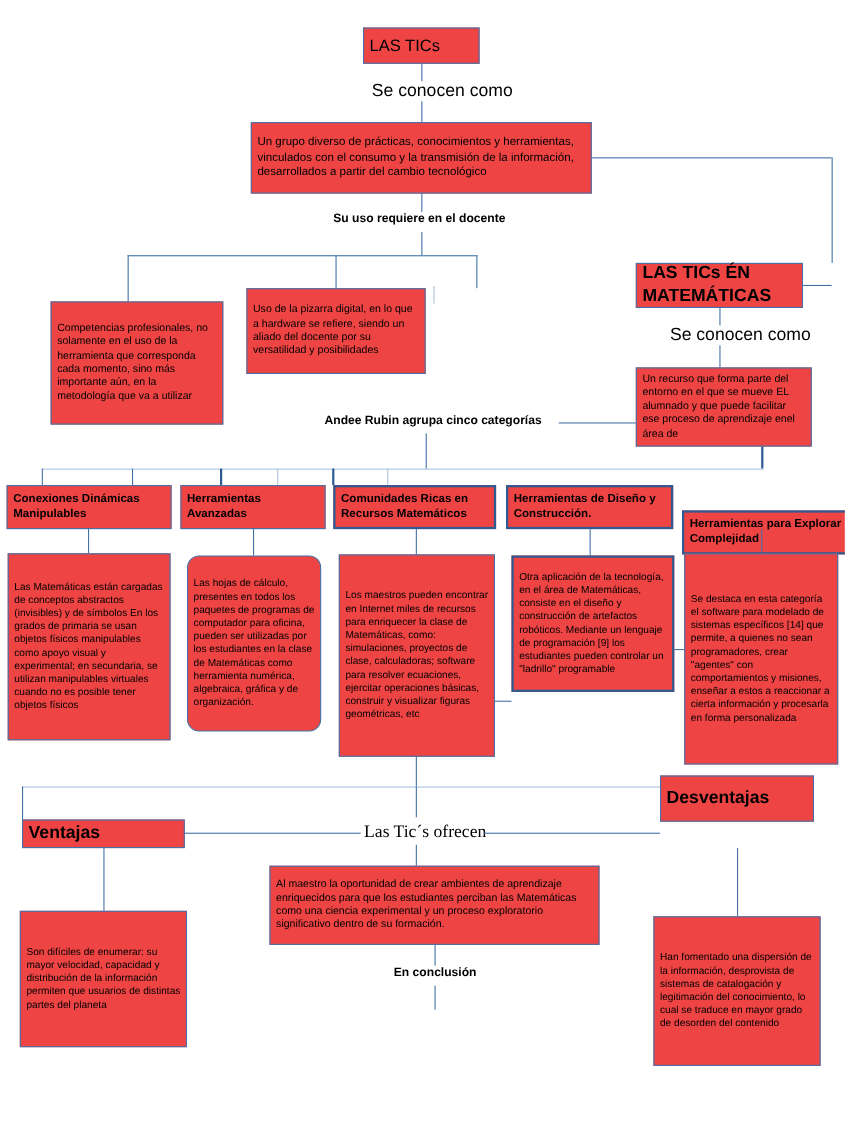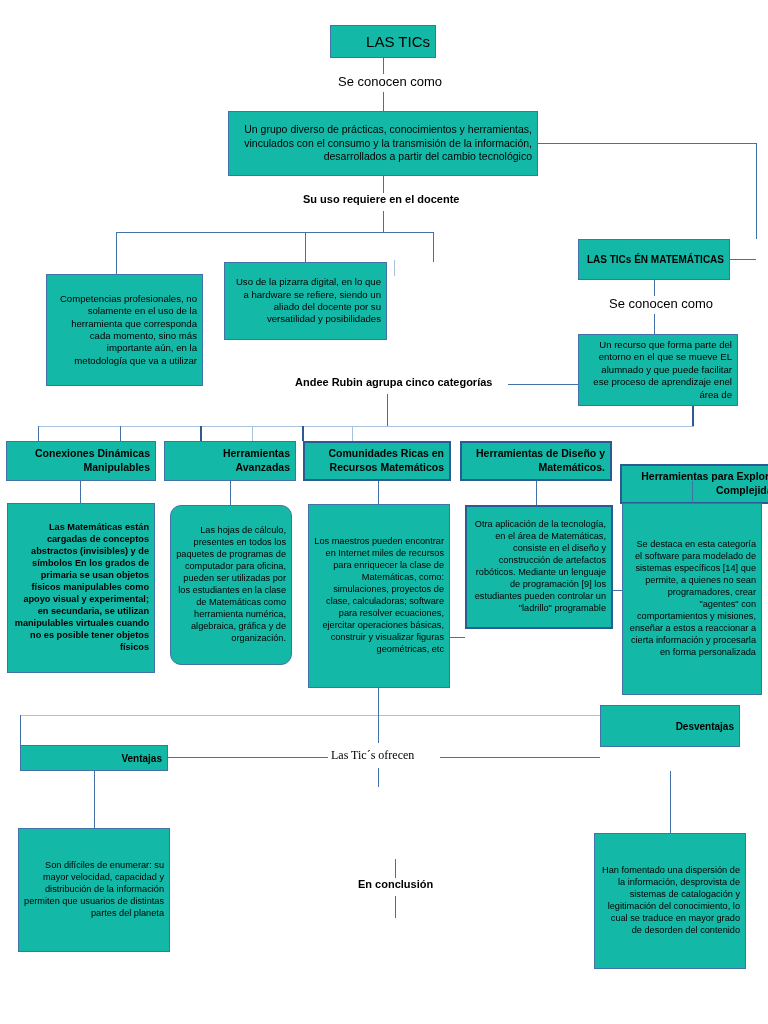--- a/index.html
+++ b/index.html
@@ -9,50 +9,50 @@
     font-family:"Liberation Sans", sans-serif;
     color:#000;
     overflow:hidden;
   }
   #canvas{position:relative;width:768px;height:1024px;}
 
   
   .node{
     position:absolute;
     box-sizing:border-box;
-    background:#14b8a6;
+    background:#ef4444;
     border:1px solid #4472a8;
     display:flex;
     align-items:center;
     justify-content:center;
-    text-align:right;
+    text-align:left;
     line-height:1.30;
     padding:4px 5px;
   }
   .node.thick{border-width:2px;border-color:#2e5a93;}
   .node span{display:block;width:100%;}
 
   .title-node{font-size:15px;}
   .body-node{font-size:10.5px;}
   .cat-node{font-size:10.5px;font-weight:bold;}
-  .head-node{font-size:10px;font-weight:bold;}
+  .head-node{font-size:16px;font-weight:bold;}
   .small-node{font-size:9.6px;}
   .tiny-node{font-size:9.2px;}
 
   
   .label{
     position:absolute;
-    font-size:13px;
+    font-size:16px;
     white-space:nowrap;
     color:#000;
     background:#ffffff;
     padding:0 3px;
   }
   .label.bold{font-weight:bold;font-size:11px;}
-  .label.serif{font-family:"Liberation Serif", serif;font-size:12px;}
+  .label.serif{font-family:"Liberation Serif", serif;font-size:16px;}
 
   
   .ln{position:absolute;background:#4472a8;}
   .vl{width:1px;}
   .hl{height:1px;}
   .vl2{width:2px;background:#2e5a93;}
   .pale{background:#a8c2de;}
 </style>
 </head>
 <body>
@@ -125,33 +125,33 @@
   <div class="node cat-node" style="left:6px;top:441px;width:150px;height:40px;">
     <span>Conexiones Dinámicas Manipulables</span>
   </div>
   <div class="node cat-node" style="left:164px;top:441px;width:132px;height:40px;">
     <span>Herramientas Avanzadas</span>
   </div>
   <div class="node cat-node thick" style="left:303px;top:441px;width:148px;height:40px;">
     <span>Comunidades Ricas en Recursos Matemáticos</span>
   </div>
   <div class="node cat-node thick" style="left:460px;top:441px;width:152px;height:40px;">
-    <span>Herramientas de Diseño y Matemáticos.</span>
+    <span>Herramientas de Diseño y Construcción.</span>
   </div>
   <div class="node cat-node thick" style="left:620px;top:464px;width:166px;height:40px;">
     <span>Herramientas para Explorar Complejidad</span>
   </div>
 
   <div class="ln vl" style="left:80px;top:481px;height:22px;"></div>
   <div class="ln vl" style="left:230px;top:481px;height:24px;"></div>
   <div class="ln vl" style="left:378px;top:481px;height:23px;"></div>
   <div class="ln vl" style="left:536px;top:481px;height:24px;"></div>
   <div class="ln vl" style="left:692px;top:481px;height:22px;"></div>
 
-  <div class="node tiny-node" style="left:7px;top:503px;width:148px;height:170px;font-weight:bold;">
+  <div class="node tiny-node" style="left:7px;top:503px;width:148px;height:170px;">
     <span>Las Matemáticas están cargadas de conceptos abstractos (invisibles) y de símbolos En los grados de primaria se usan objetos físicos manipulables como apoyo visual y experimental; en secundaria, se utilizan manipulables virtuales cuando no es posible tener objetos físicos</span>
   </div>
   <div class="node tiny-node" style="left:170px;top:505px;width:122px;height:160px;border-radius:11px;">
     <span>Las hojas de cálculo, presentes en todos los paquetes de programas de computador para oficina, pueden ser utilizadas por los estudiantes en la clase de Matemáticas como herramienta numérica, algebraica, gráfica y de organización.</span>
   </div>
   <div class="node tiny-node" style="left:308px;top:504px;width:142px;height:184px;">
     <span>Los maestros pueden encontrar en Internet miles de recursos para enriquecer la clase de Matemáticas, como: simulaciones, proyectos de clase, calculadoras; software para resolver ecuaciones, ejercitar operaciones básicas, construir y visualizar figuras geométricas, etc</span>
   </div>
   <div class="node tiny-node thick" style="left:465px;top:505px;width:148px;height:124px;">
     <span>Otra aplicación de la tecnología, en el área de Matemáticas, consiste en el diseño y construcción de artefactos robóticos. Mediante un lenguaje de programación [9] los estudiantes pueden controlar un "ladrillo" programable</span>
@@ -176,20 +176,23 @@
   <div class="ln hl" style="left:168px;top:757px;width:160px;"></div>
   <div class="label serif" style="left:328px;top:748px;">Las Tic´s ofrecen</div>
   <div class="ln hl" style="left:440px;top:757px;width:160px;"></div>
 
   <div class="node head-node" style="left:600px;top:705px;width:140px;height:42px;">
     <span>Desventajas</span>
   </div>
 
   <div class="ln vl" style="left:378px;top:768px;height:19px;"></div>
 
+  <div class="node small-node" style="left:245px;top:787px;width:300px;height:72px;">
+    <span>Al maestro la oportunidad de crear ambientes de aprendizaje enriquecidos para que los estudiantes perciban las Matemáticas como una ciencia experimental y un proceso exploratorio significativo dentro de su formación.</span>
+  </div>
 
   <div class="ln vl" style="left:94px;top:771px;height:57px;"></div>
   <div class="node tiny-node" style="left:18px;top:828px;width:152px;height:124px;">
     <span>Son difíciles de enumerar: su mayor velocidad, capacidad y distribución de la información permiten que usuarios de distintas partes del planeta</span>
   </div>
 
   <div class="ln vl" style="left:670px;top:771px;height:62px;"></div>
   <div class="node tiny-node" style="left:594px;top:833px;width:152px;height:136px;">
     <span>Han fomentado una dispersión de la información, desprovista de sistemas de catalogación y legitimación del conocimiento, lo cual se traduce en mayor grado de desorden del contenido</span>
   </div>

